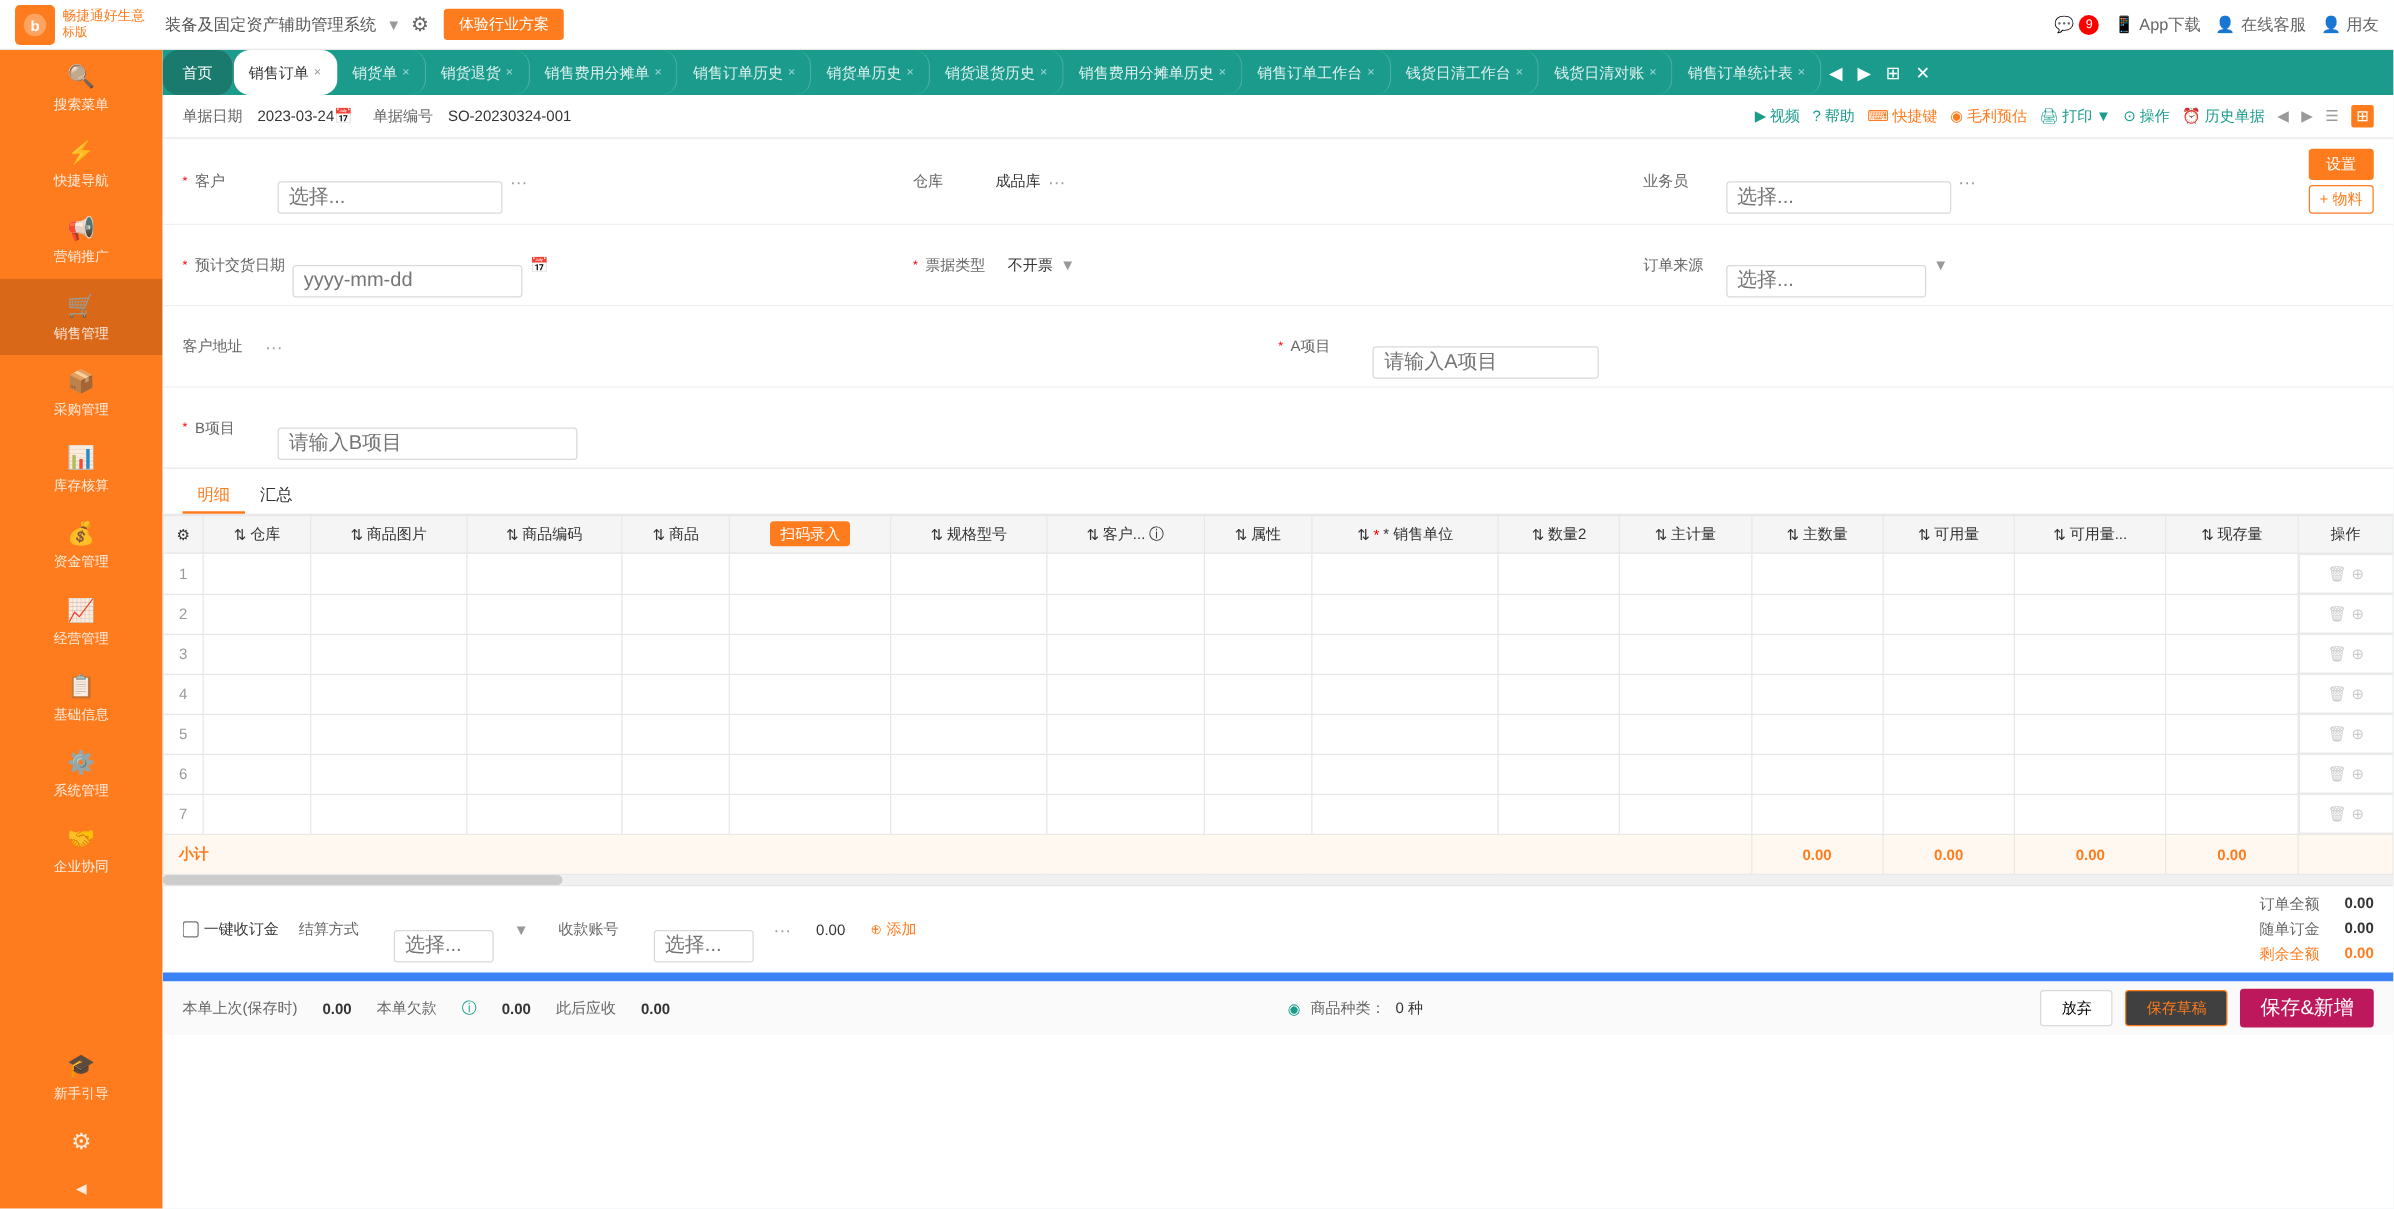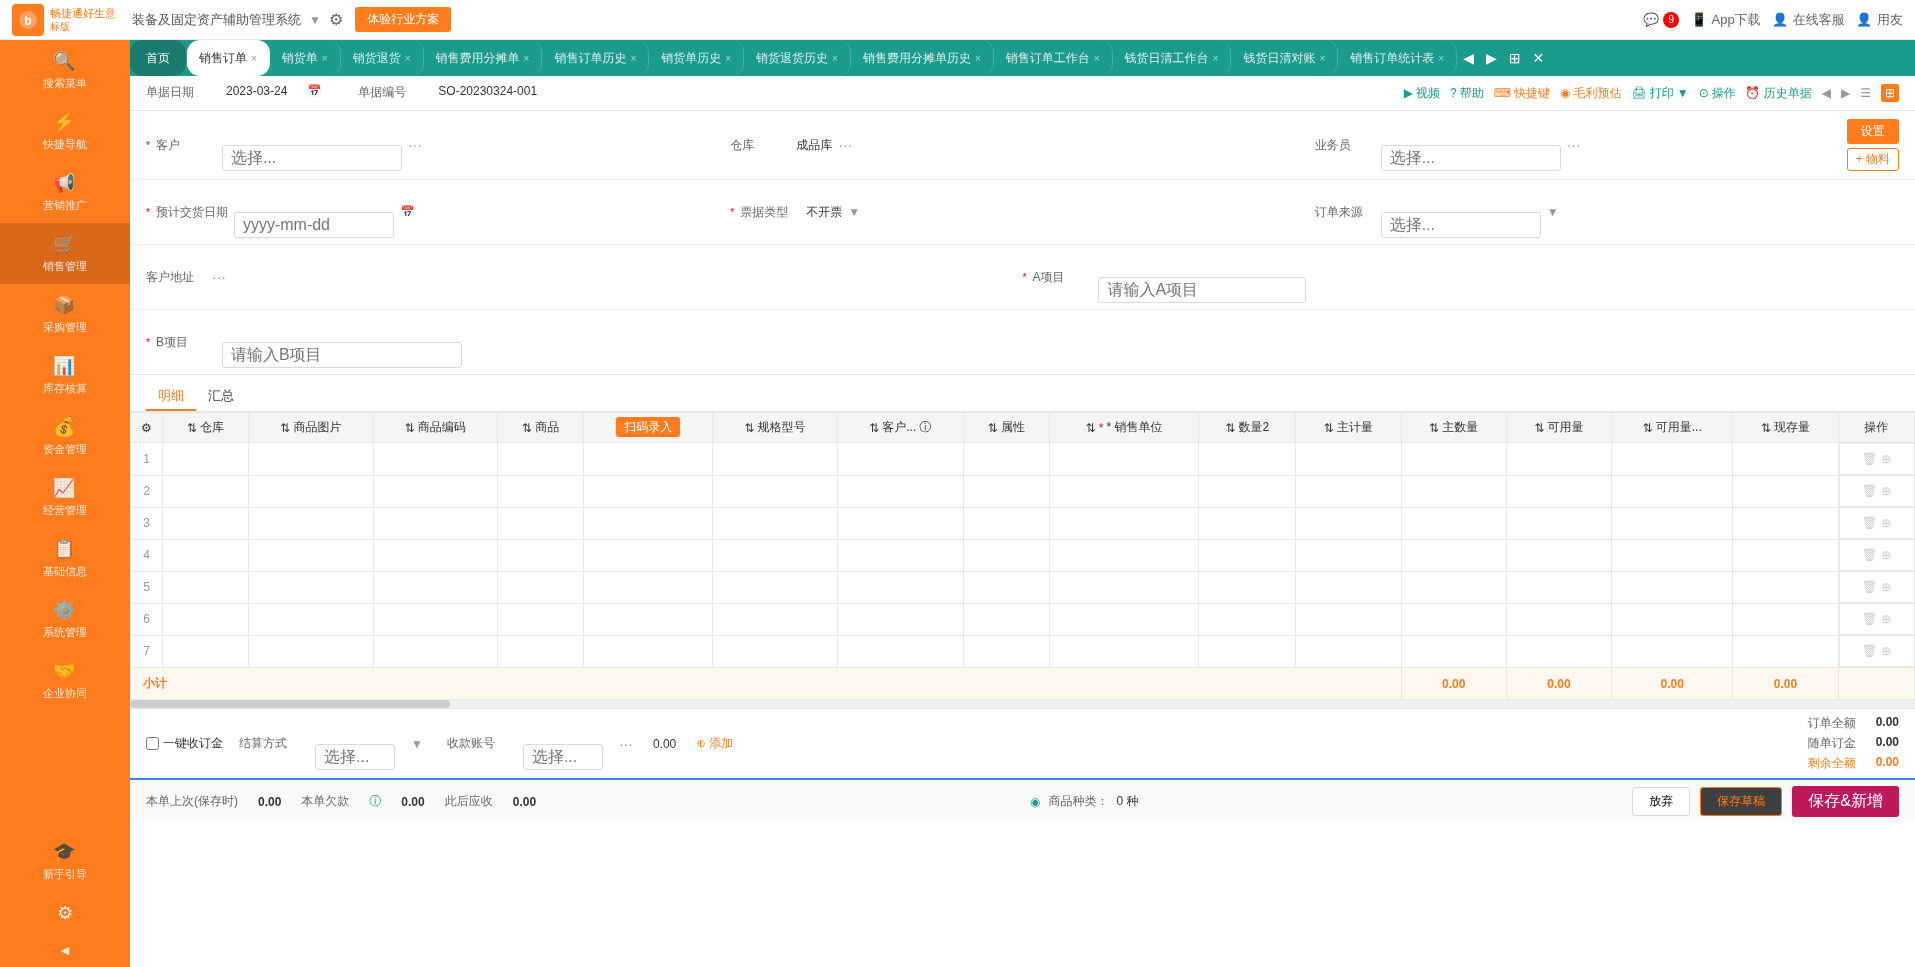--- a/index.html
+++ b/index.html
@@ -29,21 +29,21 @@
 
     
     .tab-item { display: flex; align-items: center; padding: 0 12px; height: 36px; color: rgba(255,255,255,0.85); font-size: 12px; cursor: pointer; white-space: nowrap; border-right: 1px solid rgba(255,255,255,0.2); gap: 4px; flex-shrink: 0; border-radius: 13px; }
     .tab-item.active { background: #fff; color: #333; }
     .tab-item.active .tab-close { color: #999; }
     .tab-close { font-size: 10px; color: rgba(255,255,255,0.6); cursor: pointer; }
     .tab-nav-btn { color: white; padding: 0 6px; cursor: pointer; font-size: 14px; flex-shrink: 0; }
     .tabs-first { background: #1a7a6e; color: white; padding: 0 16px; height: 36px; display: flex; align-items: center; font-size: 12px; flex-shrink: 0; }
 
     
-    .form-header { display: flex; align-items: flex-start; padding: 8px 16px; border-bottom: 1px solid #e8e8e8; gap: 20px; }
+    .form-header { display: flex; align-items: center; padding: 8px 16px; border-bottom: 1px solid #e8e8e8; }
     .form-header-actions { margin-left: auto; display: flex; align-items: center; gap: 10px; }
     .header-link { color: #1a9b8c; font-size: 12px; cursor: pointer; display: flex; align-items: center; gap: 3px; }
     .header-link-orange { color: #ff7c1e; }
     .form-label { color: #666; font-size: 12px; min-width: 60px; }
     .form-input { border: 1px solid #d9d9d9; border-radius: 3px; padding: 3px 8px; font-size: 16px; color: #333; height: 26px; margin-top: 26px; }
     .form-input-wide { width: 200px; }
     .dots-btn { color: #999; cursor: pointer; font-size: 14px; }
 
     
     .table-tabs { display: flex; padding: 8px 16px 0; border-bottom: 1px solid #e8e8e8; }
@@ -57,21 +57,21 @@
     .th-orange { background: #ff7c1e; color: white; padding: 3px 8px; border-radius: 3px; cursor: pointer; }
     .row-num { color: #999; }
 
     .subtotal-row { background: #fff8f0; font-weight: bold; }
     .subtotal-row td { color: #ff7c1e; }
     .scrollbar-area { height: 8px; background: #f0f0f0; }
     .scrollbar-thumb { width: 320px; height: 8px; background: #ccc; border-radius: 4px; }
 
     .bottom-bar { display: flex; align-items: center; padding: 6px 16px; border-top: 1px solid #e8e8e8; gap: 16px; }
     .bottom-checkbox { display: flex; align-items: center; gap: 4px; }
-    .footer-bar { display: flex; align-items: center; padding: 6px 16px; border-top: 2px solid #3b82f6; background: #fafafa; }
+    .footer-bar { display: flex; align-items: center; padding: 6px 16px; border-top: 7px solid #3b82f6; background: #fafafa; }
     .footer-info { display: flex; align-items: center; gap: 20px; color: #666; font-size: 12px; }
     .footer-actions { margin-left: auto; display: flex; align-items: center; gap: 10px; }
     .btn-discard { border: 1px solid #d9d9d9; background: white; padding: 5px 16px; border-radius: 3px; cursor: pointer; font-size: 12px; }
     .btn-draft { border: 1px solid #ff7c1e; background: #404040; color: #ff7c1e; padding: 5px 16px; border-radius: 3px; cursor: pointer; font-size: 12px; }
     .btn-save { background: #be185d; color: white; border: none; padding: 5px 16px; border-radius: 3px; cursor: pointer; font-size: 16px; }
 
     .settings-btn { background: #ff7c1e; color: white; border: none; padding: 4px 10px; border-radius: 3px; cursor: pointer; font-size: 12px; }
     .add-row-btn { background: white; color: #ff7c1e; border: 1px solid #ff7c1e; padding: 2px 8px; border-radius: 3px; cursor: pointer; font-size: 12px; }
     .date-display { color: #333; font-size: 12px; }
     .so-number { color: #333; font-size: 12px; }
@@ -311,21 +311,21 @@
           <div style="display:flex; flex-direction:column; gap:4px; position:absolute; right:16px; top:8px;">
             <button class="settings-btn">设置</button>
             <button class="add-row-btn">+ 物料</button>
           </div>
         </div>
 
         <div style="display:flex; padding: 6px 16px; border-bottom:1px solid #f0f0f0; align-items:center; gap:0;">
           <div style="flex:1; display:flex; align-items:center; gap:6px;">
             <span style="color:#f00;font-size:10px;">*</span>
             <span class="form-label">预计交货日期</span>
-            <input class="form-input" style="width: 160px; color: rgb(204, 204, 204);" placeholder="yyyy-mm-dd">
+            <input class="form-input" style="width: 184px; color: rgb(204, 204, 204);" placeholder="yyyy-mm-dd">
             <span style="color:#1a9b8c;cursor:pointer;">📅</span>
           </div>
           <div style="flex:1; display:flex; align-items:center; gap:6px;">
             <span style="color:#f00;font-size:10px;">*</span>
             <span class="form-label">票据类型</span>
             <span style="color:#333;">不开票</span>
             <span style="color:#999;cursor:pointer;">▼</span>
           </div>
           <div style="flex:1; display:flex; align-items:center; gap:6px;">
             <span class="form-label">订单来源</span>
@@ -335,21 +335,21 @@
         </div>
 
         <div style="display:flex; padding: 6px 16px; border-bottom:1px solid #f0f0f0; align-items:center; gap:0;">
           <div style="flex:1; display:flex; align-items:center; gap:6px;">
             <span class="form-label">客户地址</span>
             <span class="dots-btn">···</span>
           </div>
           <div style="flex:1; display:flex; align-items:center; gap:6px;">
             <span style="color:#f00;font-size:10px;">*</span>
             <span class="form-label">A项目</span>
-            <input class="form-input" style="width: 208px; color: rgb(204, 204, 204);" placeholder="请输入A项目">
+            <input class="form-input" style="width: 181px; color: rgb(204, 204, 204);" placeholder="请输入A项目">
           </div>
         </div>
 
         <div style="display:flex; padding: 6px 16px; border-bottom:1px solid #e8e8e8; align-items:center;">
           <div style="display:flex; align-items:center; gap:6px;">
             <span style="color:#f00;font-size:10px;">*</span>
             <span class="form-label">B项目</span>
             <input class="form-input" style="width: 240px; color: rgb(204, 204, 204);" placeholder="请输入B项目">
           </div>
         </div>

